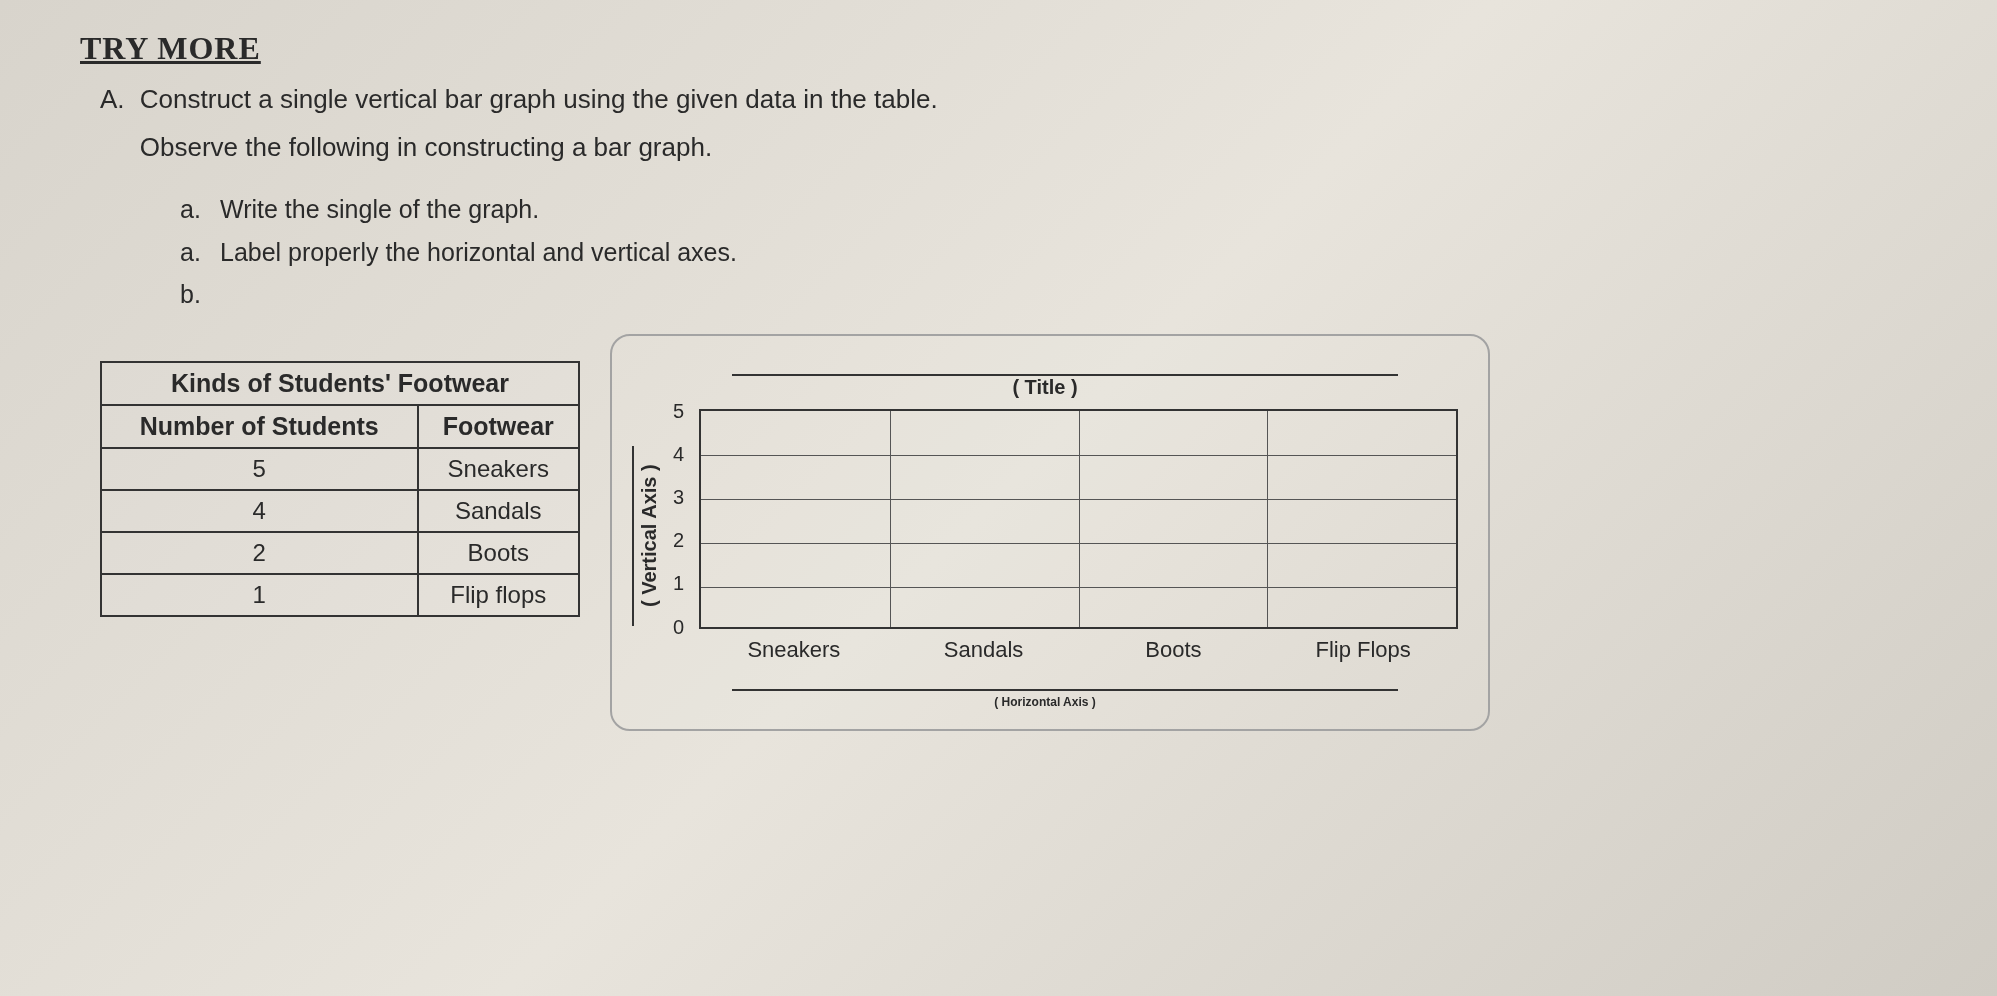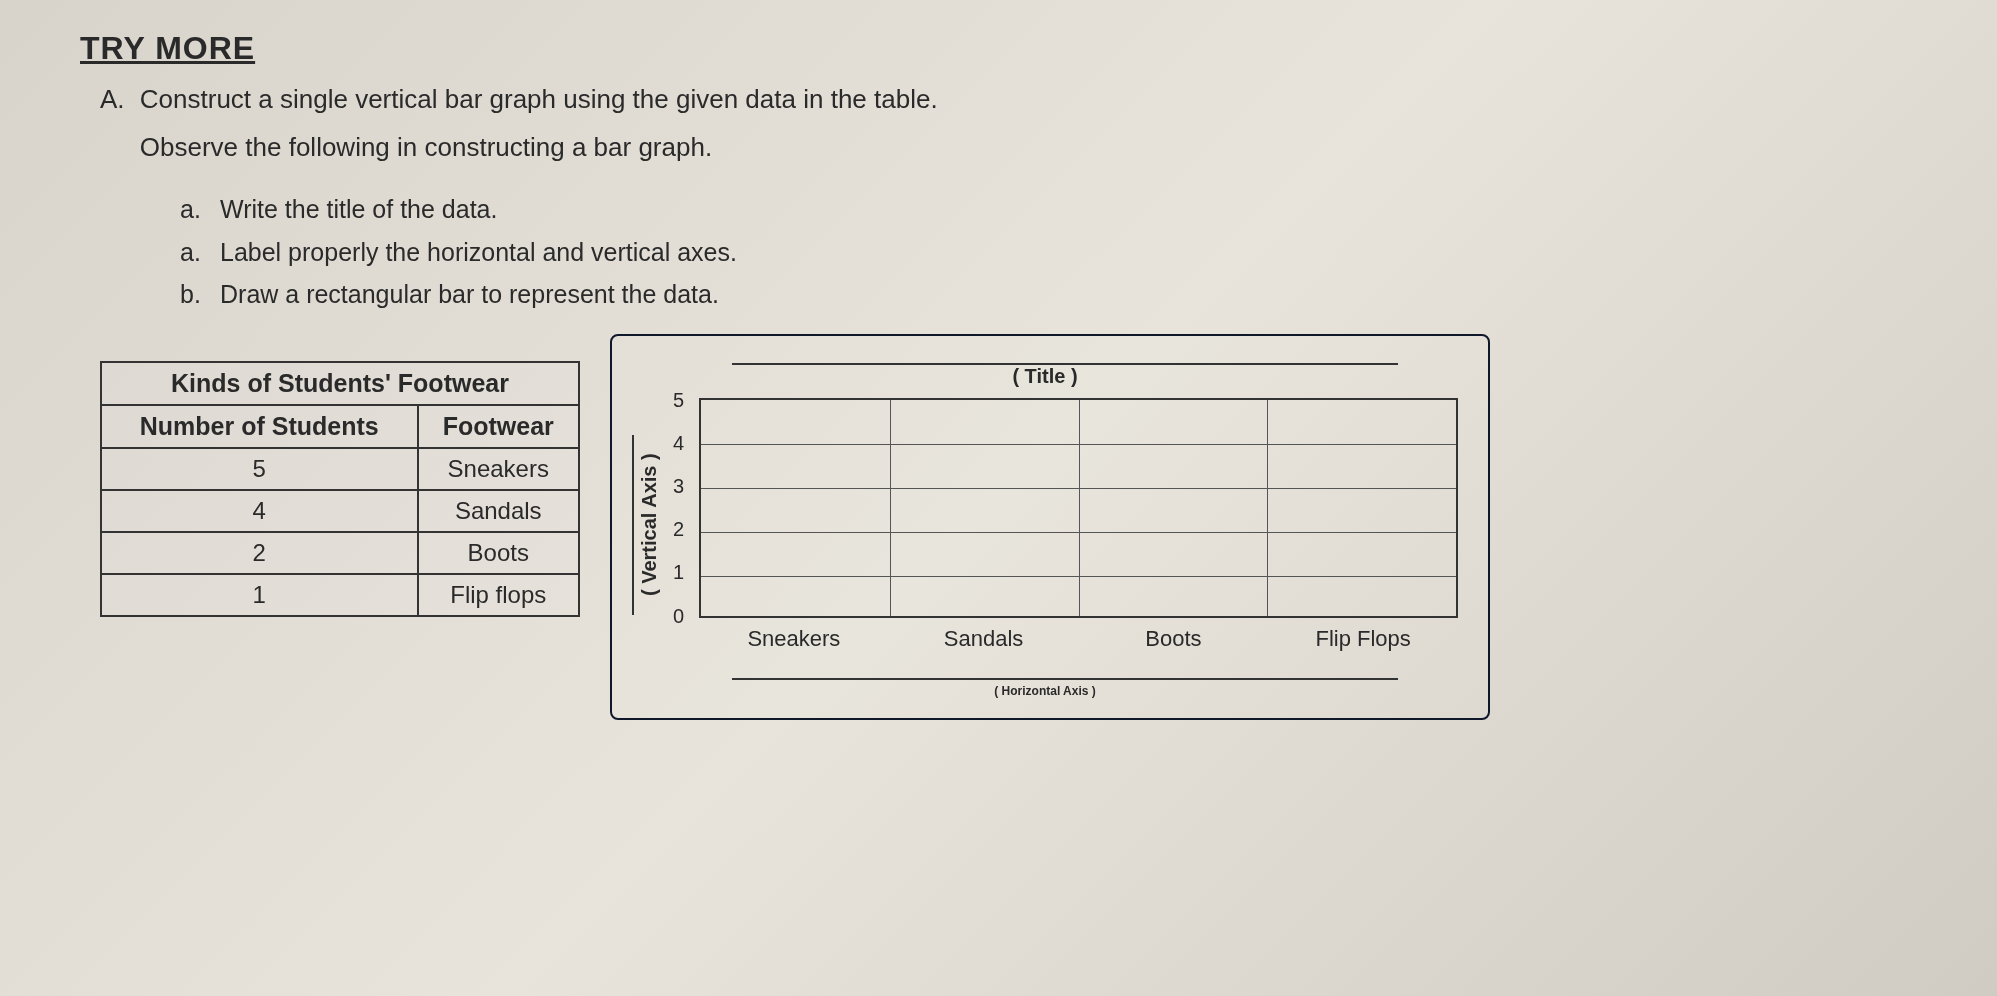--- a/index.html
+++ b/index.html
@@ -10,20 +10,21 @@
       color: #2a2a2a;
       min-height: 996px;
     }
     .header-title {
       font-weight: bold;
       font-size: 32px;
       text-decoration: underline;
       letter-spacing: 1px;
       margin-bottom: 12px;
       padding-left: 20px;
+      font-family: Liberation Serif, serif;
     }
     .section-label {
       display: inline-block;
       font-size: 26px;
       margin-right: 8px;
     }
     .instruction-main {
       font-size: 26px;
       padding-left: 40px;
       line-height: 1.6;
@@ -59,23 +60,23 @@
       border: 2px solid #333;
       padding: 6px 10px;
       font-size: 24px;
       text-align: center;
     }
     .data-table th {
       font-weight: bold;
       font-size: 25px;
     }
     .chart-box {
-      border: 2px solid #0f172a;
-      border-radius: 8px;
-      padding: 9px 30px 20px 20px;
+      border: 2px solid #a3a3a3;
+      border-radius: 20px;
+      padding: 20px 30px 20px 20px;
       width: 880px;
       position: relative;
       background: rgba(255,255,255,0.04);
     }
     .title-line {
       border-bottom: 2px solid #333;
       height: 20px;
       margin: 0 60px 0 100px;
     }
     .title-label { text-align: center; font-weight: bold; font-size: 20px; margin-bottom: 10px; }
@@ -142,29 +143,28 @@
   <span>Construct a single vertical bar graph using the given data in the table.</span>
 </div>
 <div class="instruction-sub">
   <span style="visibility:hidden" class="section-label">A.</span>
   <span>Observe the following in constructing a bar graph.</span>
 </div>
 
 <div class="sub-list">
   <div class="sub-item">
     <span class="sub-letter">a.</span>
-    <span>Write the title of the data.</span>
+    <span>Write the single of the graph.</span>
   </div>
   <div class="sub-item">
     <span class="sub-letter">a.</span>
     <span>Label properly the horizontal and vertical axes.</span>
   </div>
   <div class="sub-item">
     <span class="sub-letter">b.</span>
-    <span>Draw a rectangular bar to represent the data.</span>
   </div>
 </div>
 
 <div class="content-row">
 
   <table class="data-table">
     <tbody>
         <tr>
           <th colspan="2">Kinds of Students' Footwear</th>
         </tr>

